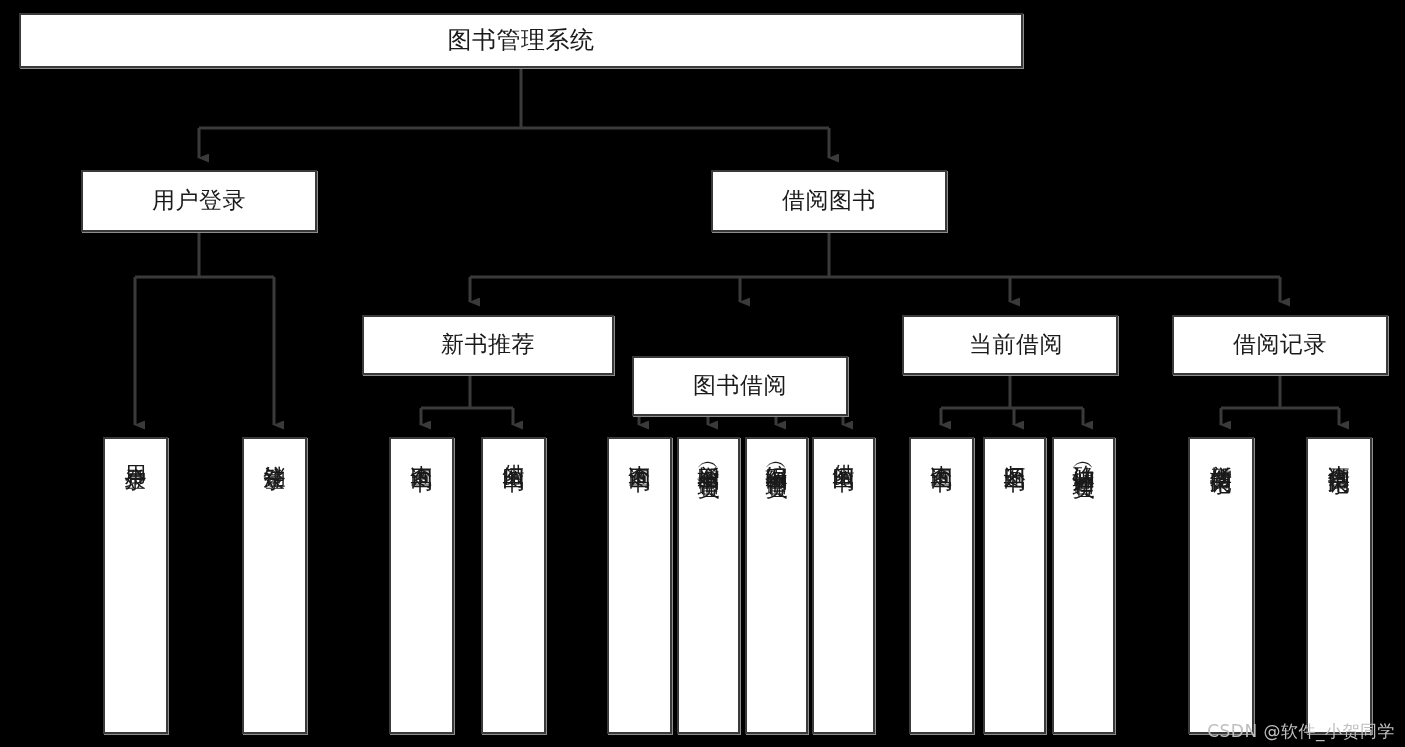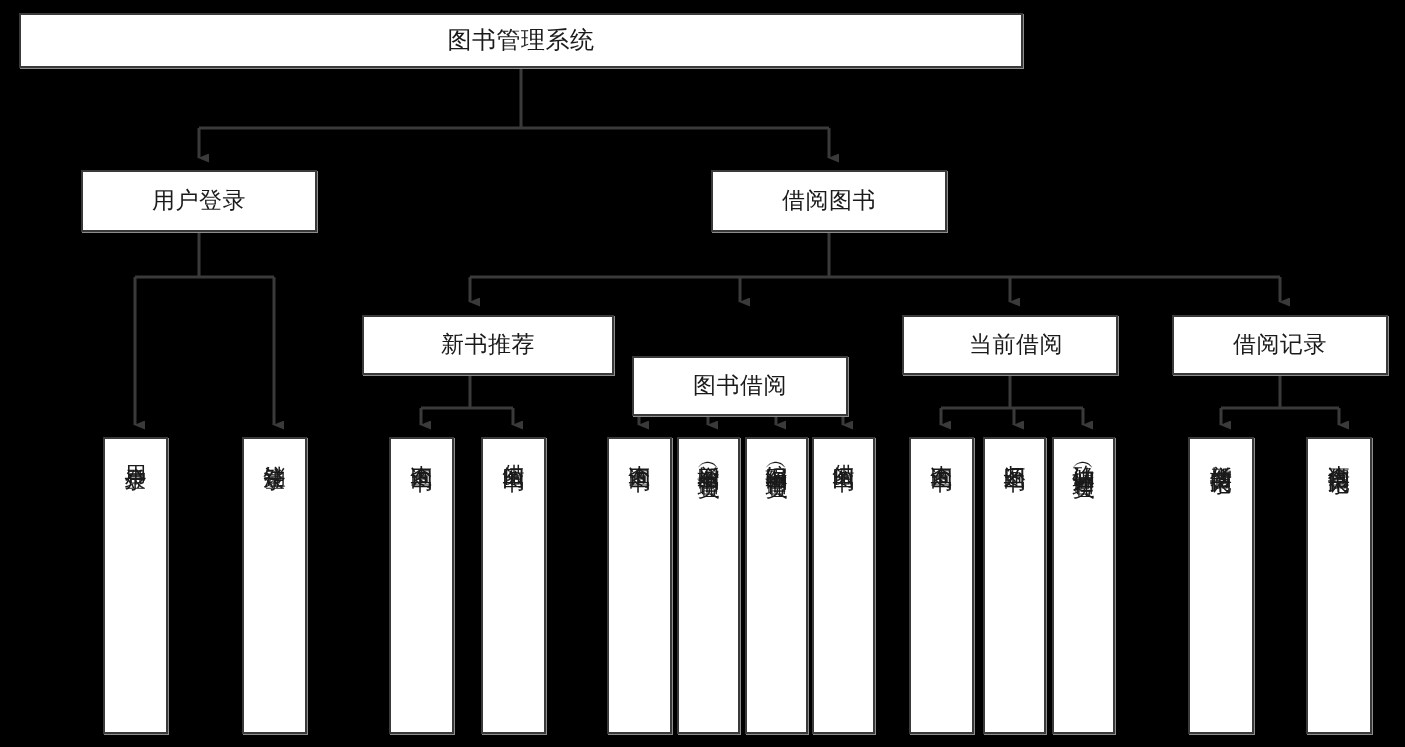--- a/index.html
+++ b/index.html
@@ -193,14 +193,15 @@
     <span class="node-label">确认归还（管理员）</span>
   </div>
 
   <div class="node leaf" style="left:1188px; top:437px; width:66px; height:297px;">
     <span class="node-label">新增借阅记录</span>
   </div>
   <div class="node leaf" style="left:1306px; top:437px; width:66px; height:297px;">
     <span class="node-label">查询借阅记录</span>
   </div>
 
+  <div id="watermark">CSDN @软件_小贺同学</div>
 
 </div>
 
 </body></html>

